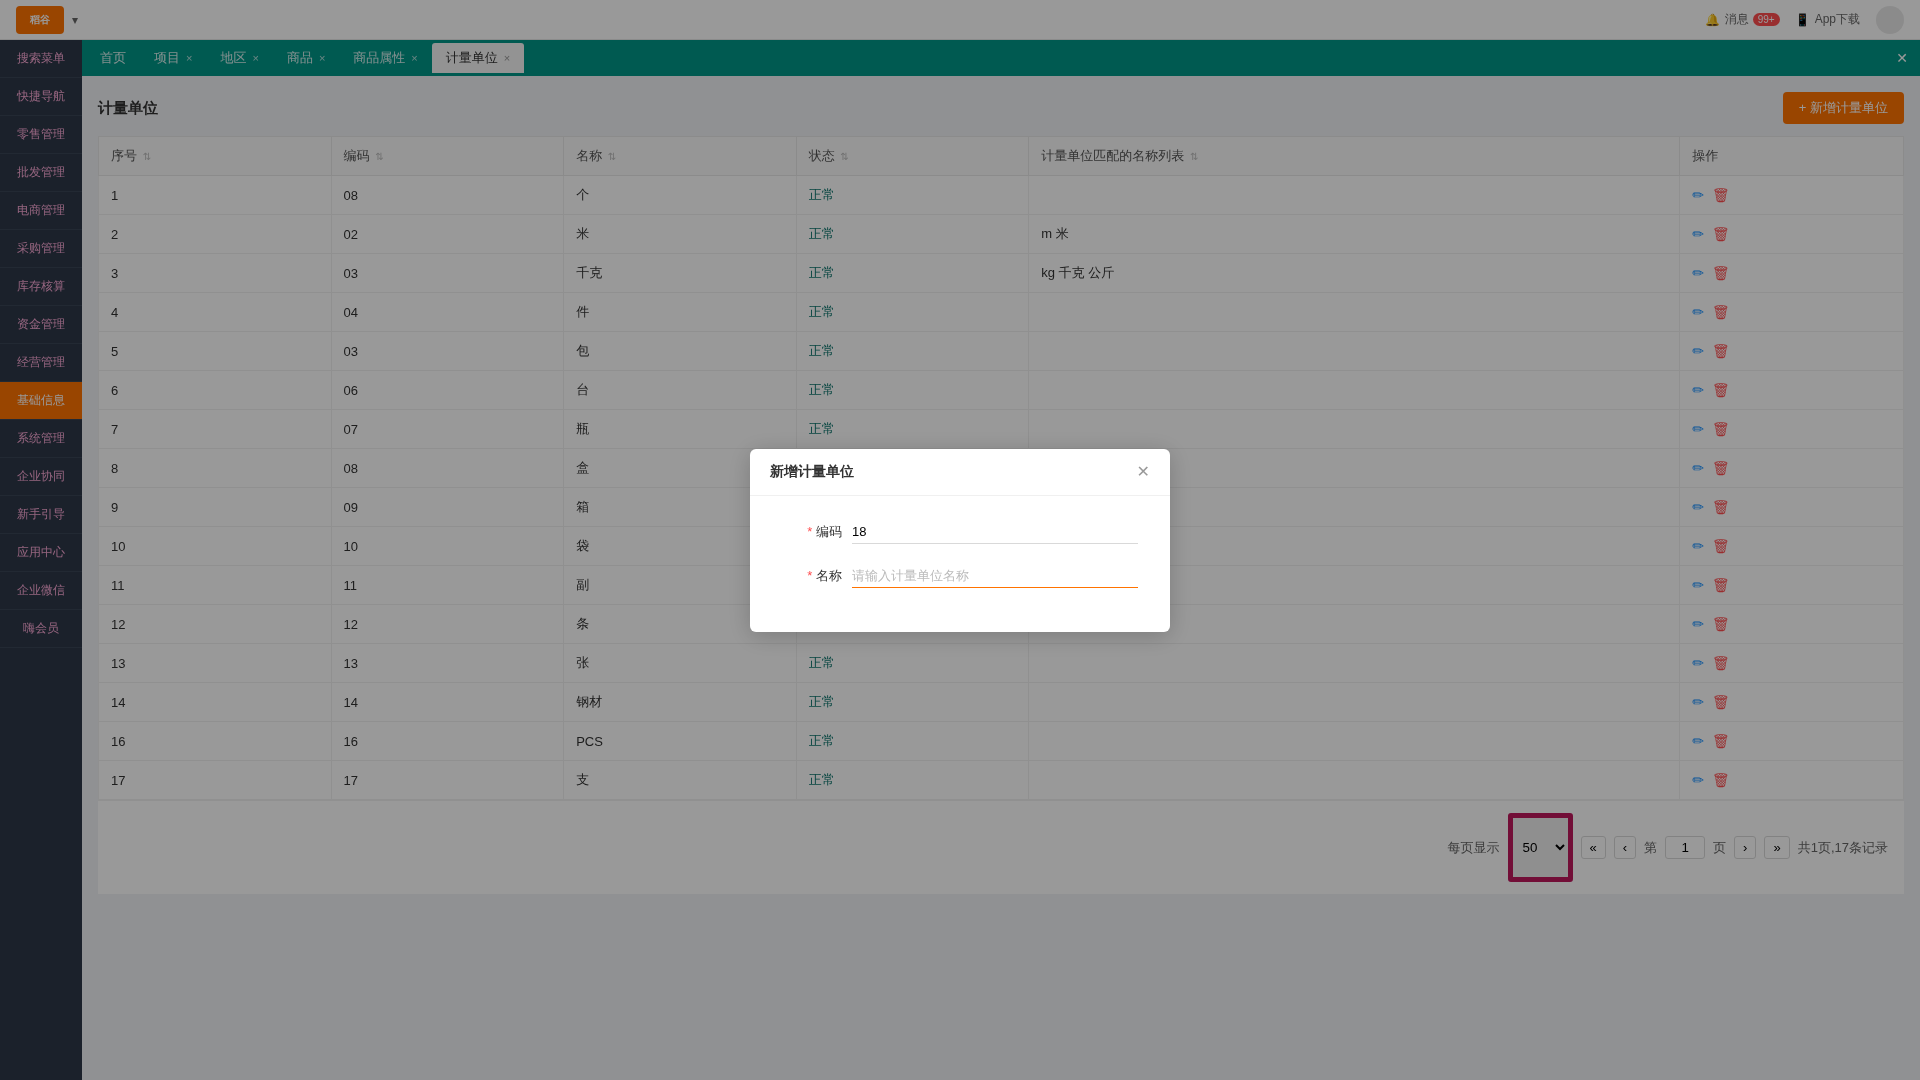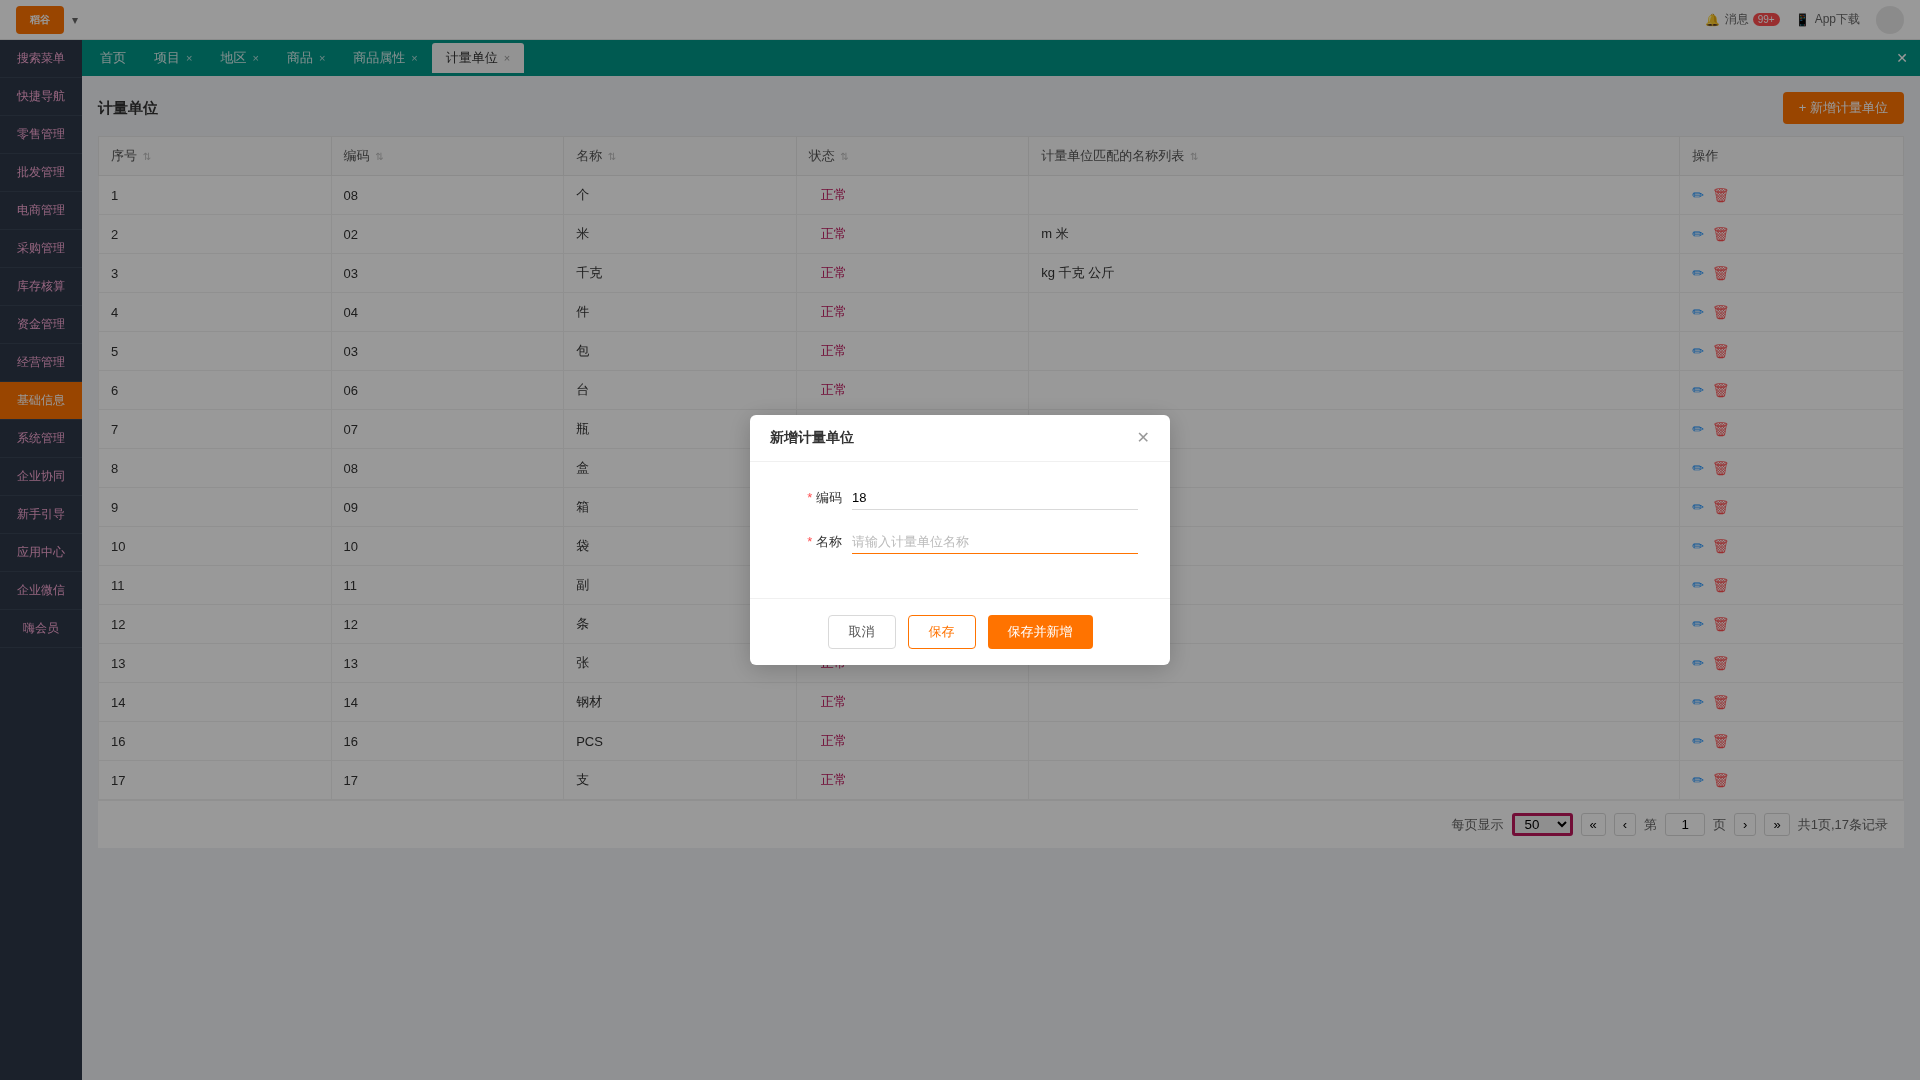--- a/index.html
+++ b/index.html
@@ -183,22 +183,21 @@
       font-weight: 500;
       color: #555;
       text-align: left;
     }
     .data-table td {
       border: 1px solid #f0f0f0;
       padding: 10px 12px;
       color: #333;
     }
     .status-normal {
-      color: #be185d;
-      margin-left: 12px;
+      color: #0f766e;
     }
     .action-btns {
       display: flex;
       gap: 8px;
     }
     .action-icon {
       color: #1890ff;
       cursor: pointer;
       font-size: 14px;
     }
@@ -225,22 +224,22 @@
       font-size: 13px;
     }
     .page-input {
       border: 1px solid #d9d9d9;
       width: 40px;
       text-align: center;
       padding: 3px 4px;
       border-radius: 3px;
     }
     .page-select {
-      border: 3px solid #be185d;
-      padding: 0 6px;
+      border: 5px solid #be185d;
+      padding: 21px 6px;
       border-radius: 3px;
     }
 
     
     .overlay {
       position: fixed;
       top: 0; left: 0; right: 0; bottom: 0;
       background: rgba(0,0,0,0.4);
       z-index: 100;
       display: flex;
@@ -673,19 +672,14 @@
     <div class="modal-body">
       <div class="form-row">
         <label class="form-label required">编码</label>
         <input class="form-input" value="18" style="">
       </div>
       <div class="form-row">
         <label class="form-label required">名称</label>
         <input class="form-input active-border" placeholder="请输入计量单位名称" style="">
       </div>
     </div>
-    <div class="modal-footer">
-      <button class="btn-cancel">取消</button>
-      <button class="btn-save">保存</button>
-      <button class="btn-save-new">保存并新增</button>
-    </div>
   </div>
 </div>
 
 </body></html>

